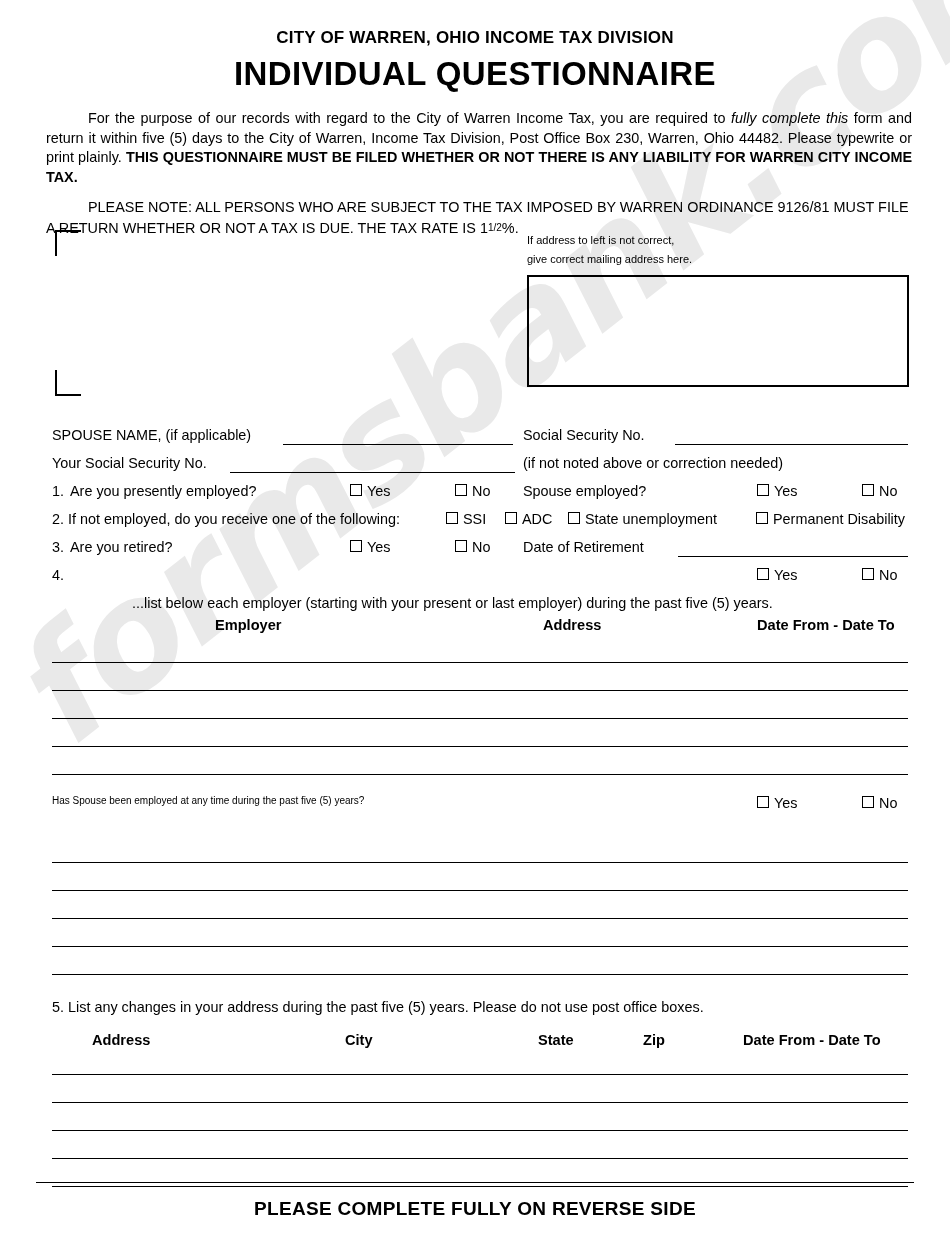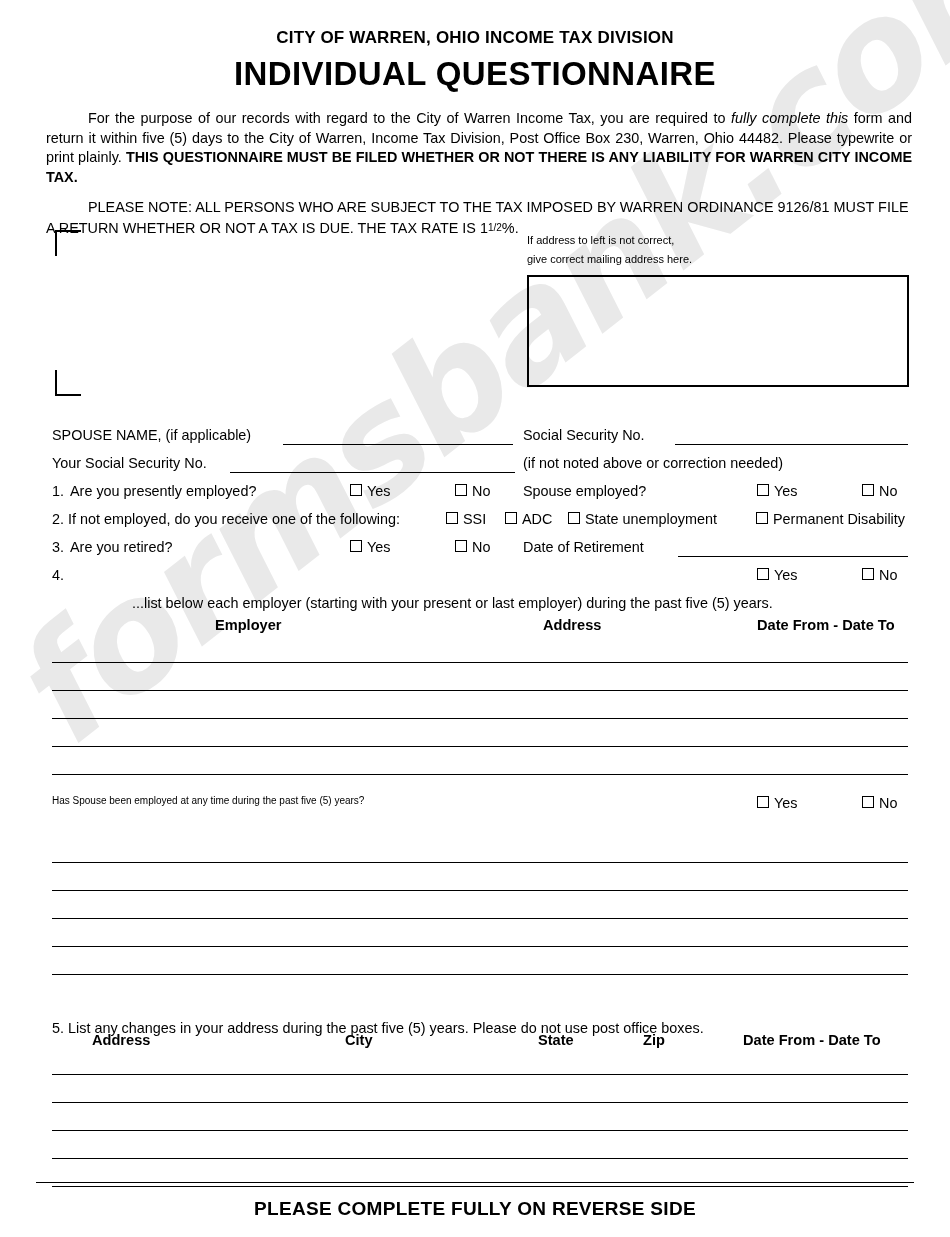--- a/index.html
+++ b/index.html
@@ -270,21 +270,21 @@
     <div style="position:absolute; left:52px; top:795px; font-size:10px;">Has Spouse been employed at any time during the past five (5) years?</div>
     <div style="position:absolute; left:757px; top:795px; font-size:14.4px; white-space:nowrap;"><span class="cbox"></span><span>Yes</span></div>
     <div style="position:absolute; left:862px; top:795px; font-size:14.4px; white-space:nowrap;"><span class="cbox"></span><span>No</span></div>
 
     <div class="rule" style="top:862px;"></div>
     <div class="rule" style="top:890px;"></div>
     <div class="rule" style="top:918px;"></div>
     <div class="rule" style="top:946px;"></div>
     <div class="rule" style="top:974px;"></div>
 
-    <div style="position:absolute; left:52px; top:1020px; font-size:14.4px;"><span>5.</span> <span>List any changes in your address during the past five (5) years. Please do not use post office boxes.</span></div>
+    <div style="position:absolute; left:52px; top:999px; font-size:14.4px;"><span>5.</span> <span>List any changes in your address during the past five (5) years. Please do not use post office boxes.</span></div>
 
     <div class="colhdr" style="left:92px;  top:1032px;">Address</div>
     <div class="colhdr" style="left:345px; top:1032px;">City</div>
     <div class="colhdr" style="left:538px; top:1032px;">State</div>
     <div class="colhdr" style="left:643px; top:1032px;">Zip</div>
     <div class="colhdr" style="left:743px; top:1032px;">Date From - Date To</div>
 
     <div class="rule" style="top:1074px;"></div>
     <div class="rule" style="top:1102px;"></div>
     <div class="rule" style="top:1130px;"></div>

